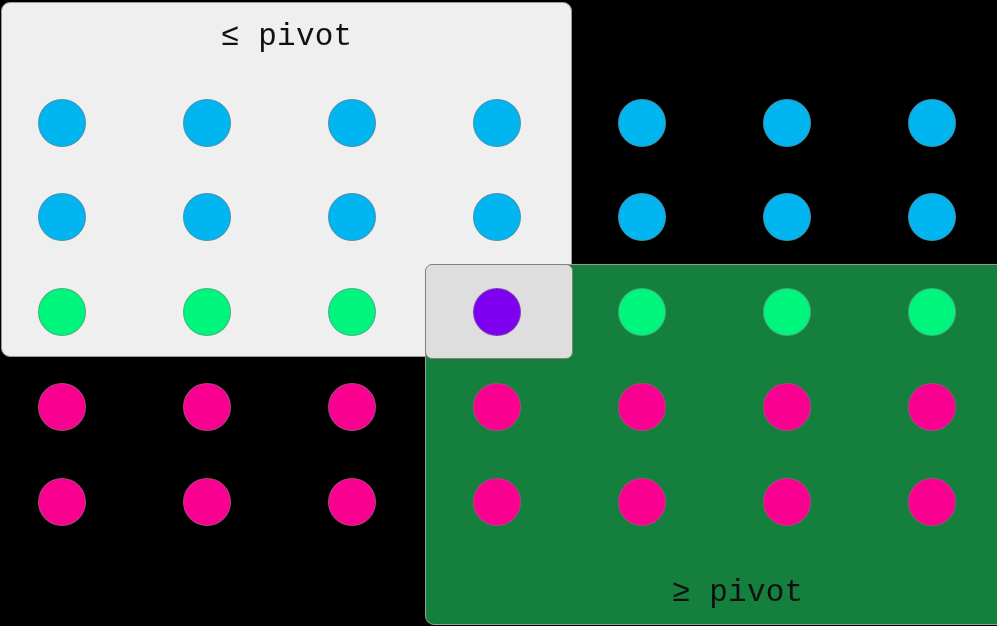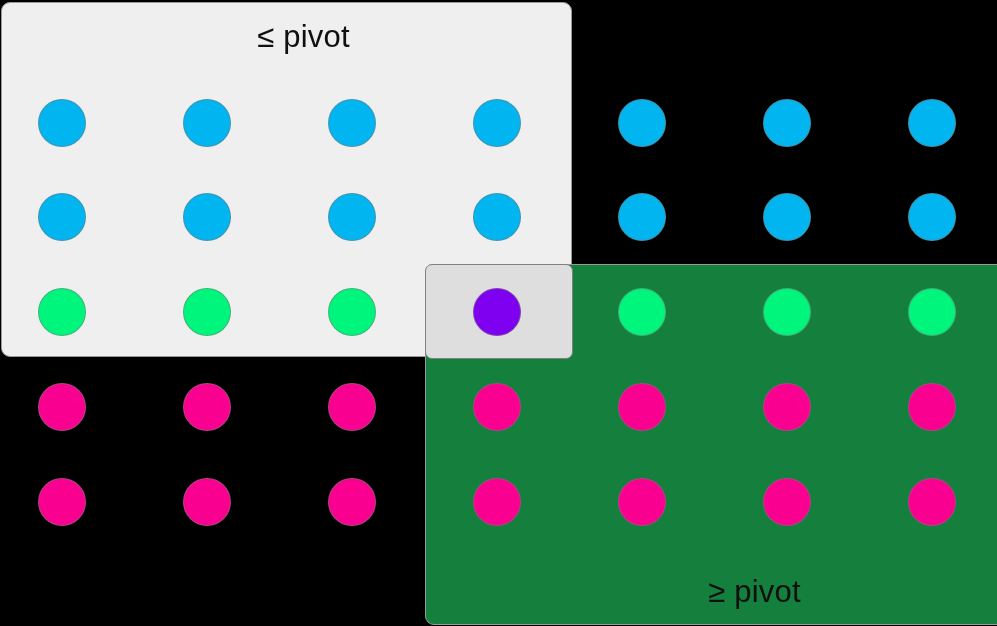--- a/index.html
+++ b/index.html
@@ -41,26 +41,26 @@
     left: 425px;
     top: 264px;
     width: 148px;
     height: 95px;
     background: #dedede;
     border: 1px solid #808080;
     border-radius: 7px;
   }
   .panel-label {
     position: absolute;
-    left: 17px;
+    left: 0;
     width: 100%;
     text-align: center;
     font-size: 31px;
     color: #101010;
-    font-family: Liberation Sans, sans-serif;
+    font-family: Liberation Mono, monospace;
     letter-spacing: 0.2px;
     white-space: nowrap;
   }
   .label-le {
     top: 16px;
   }
   .label-ge {
     bottom: 14px;
   }
   .dot {

